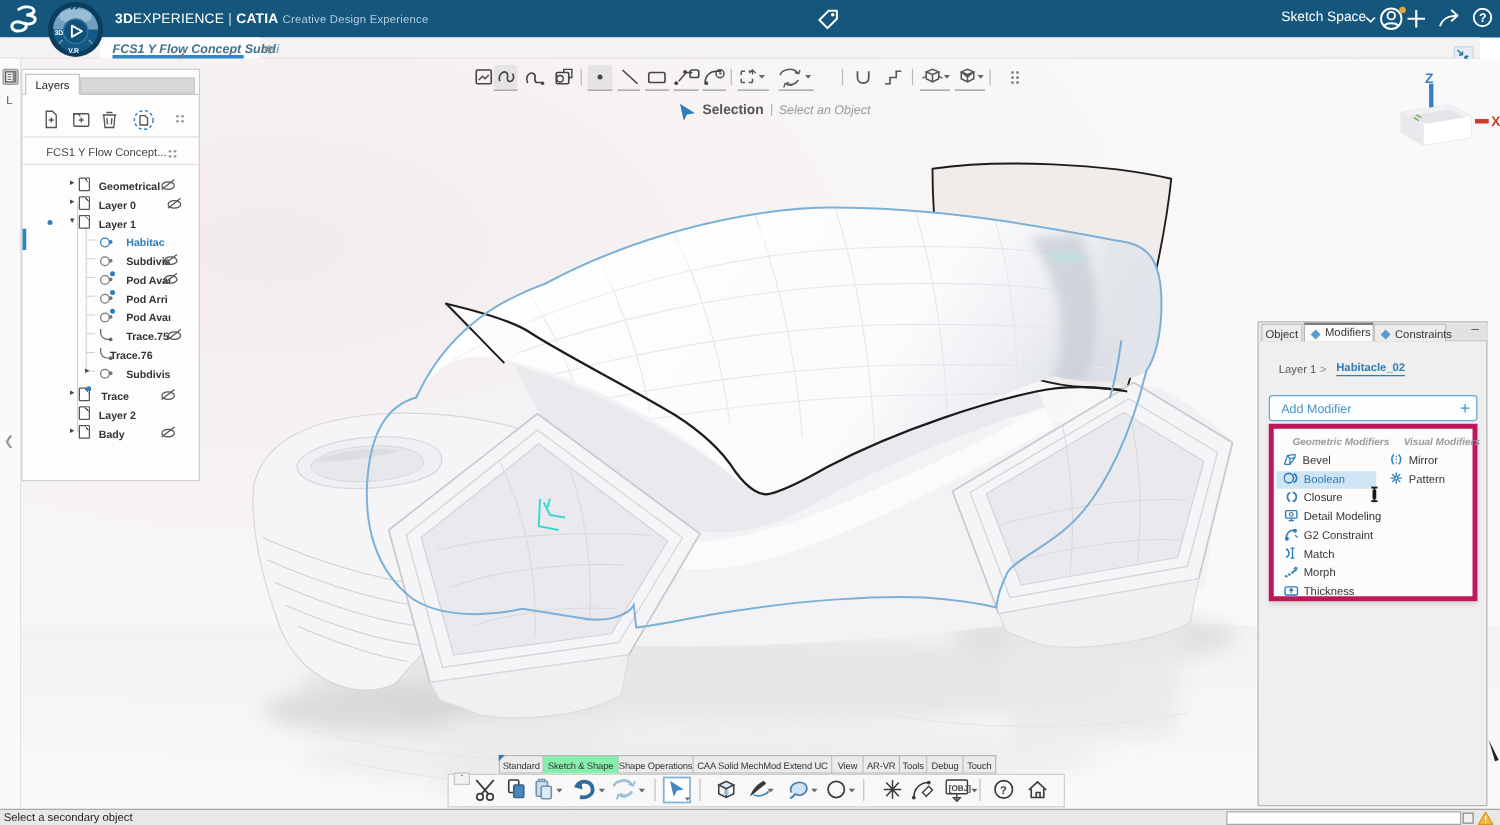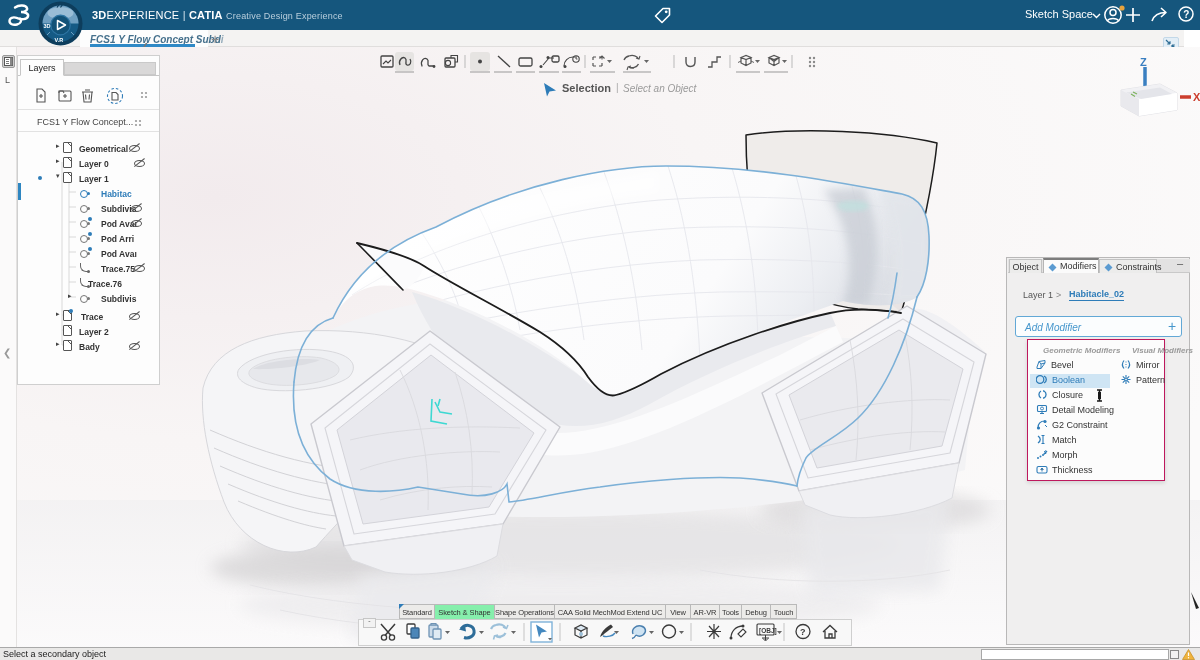--- a/index.html
+++ b/index.html
@@ -482,25 +482,25 @@
       </svg>
    <span style="margin-left:16px;">Constraints</span>
  </div>
  <div class="abs" style="left:170px;top:-1px;font-size:11px;color:#555;">–</div>
 
  <div class="abs" style="left:16px;top:32px;color:#555;">Layer 1</div>
  <div class="abs" style="left:49px;top:32px;color:#888;">&gt;</div>
  <div class="abs" style="left:62px;top:31px;color:#2e7cb8;font-weight:bold;border-bottom:1px solid #2e7cb8;padding-bottom:1px;">Habitacle_02</div>
 
  <div class="abs" style="left:8px;top:58px;width:167px;height:21px;background:#fbfdfe;border:1px solid #62a8d6;border-radius:3px;">
-   <div class="abs" style="left:9px;top:5px;font-size:10px;color:#4596cc;font-style:italic;">Add Modifier</div>
+   <div class="abs" style="left:9px;top:5px;font-size:10px;color:#4596cc;">Add Modifier</div>
    <div class="abs" style="left:152px;top:1px;font-size:14px;color:#4596cc;font-weight:300;">+</div>
  </div>
 
- <div class="abs" style="left:20px;top:81px;width:138px;height:142px;background:#fcfcfc;border:1px solid #be185d;box-shadow:0 2px 4px rgba(0,0,0,0.12);">
+ <div class="abs" style="left:8px;top:81px;width:167px;height:142px;background:#fcfcfc;border:4px solid #be185d;box-shadow:0 2px 4px rgba(0,0,0,0.12);">
   <div class="abs" style="left:15px;top:6px;font-size:8px;font-style:italic;color:#9a9a9a;font-weight:bold;white-space:nowrap;">Geometric Modifiers</div>
   <div class="abs" style="left:104px;top:6px;font-size:8px;font-style:italic;color:#9a9a9a;font-weight:bold;white-space:nowrap;">Visual Modifiers</div>
   <div class="abs" style="left:2px;top:34px;width:80px;height:14px;background:#cfe5f4;"></div>
   <div class="mrow" style="top:19px;left:8px"><svg width="11" height="11" viewBox="0 0 11 11">
           <path d="M1,8 L3,2.5 L9,1.5 L9,4 L5,9.5 L1,9.5 Z M3,2.5 L5,5 L9,4 M5,5 L5,9.5" fill="none" stroke="#2e7cb8" stroke-width="1"></path>
         </svg><span>Bevel</span></div>
   <div class="mrow" style="top:34px;left:8px"><svg width="12" height="11" viewBox="0 0 12 11">
           <circle cx="4" cy="5.5" r="3.8" fill="none" stroke="#2e7cb8" stroke-width="1.3"></circle>
           <path d="M8,2 A3.8 3.8 0 0 1 8,9" fill="none" stroke="#2e7cb8" stroke-width="1.3"></path>
         </svg><span style="color:#2e7cb8">Boolean</span></div>

